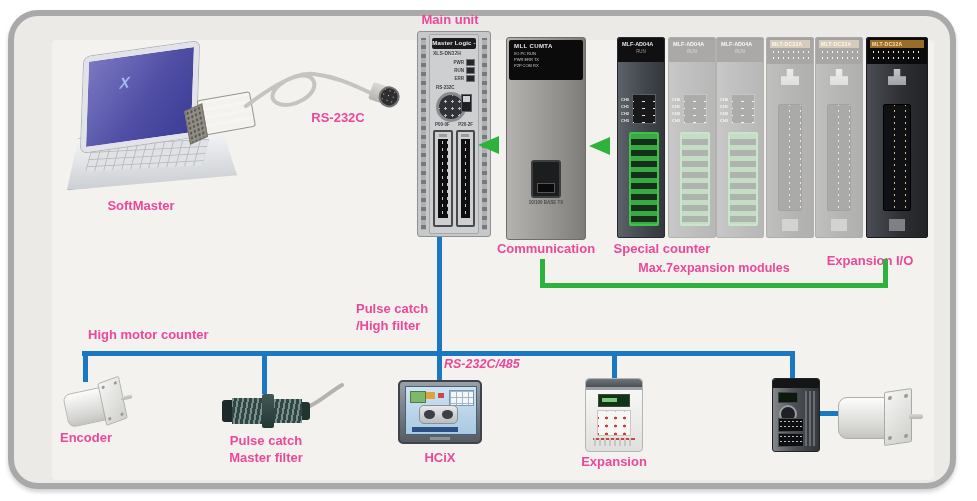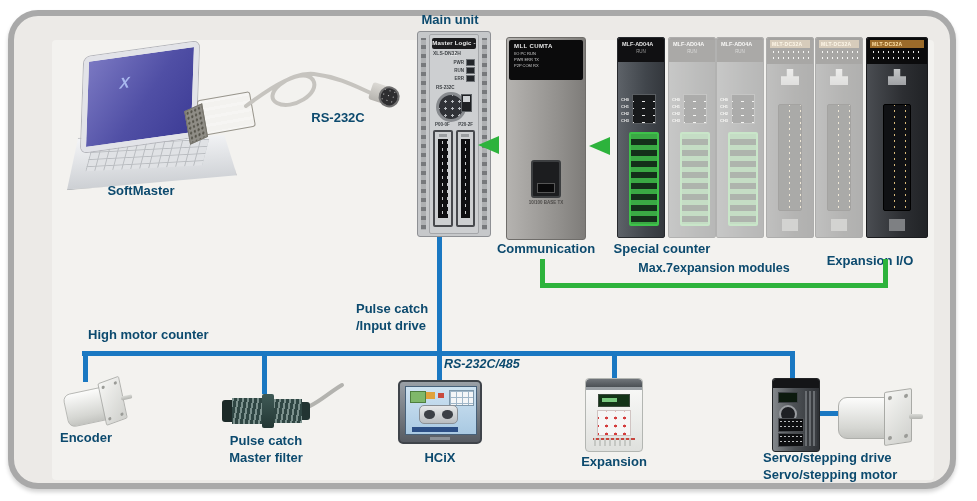--- a/index.html
+++ b/index.html
@@ -2,21 +2,21 @@
 <html><head>
 <meta charset="utf-8">
 <style>
   html,body{margin:0;padding:0;background:#fff;}
   .stage{position:relative;width:977px;height:501px;background:#fff;overflow:hidden;
          font-family:"Liberation Sans",sans-serif;color:#2d2d2d;}
   .card{position:absolute;left:8px;top:10px;width:948px;height:479px;box-sizing:border-box;
         border:6px solid #a9a9a9;border-radius:30px;background:#eceae7;
         box-shadow:0 3px 4px rgba(0,0,0,.18);}
   .panel{position:absolute;left:52px;top:40px;width:882px;height:440px;background:#f3f2ef;border-radius:4px;}
-  .lbl{position:absolute;font-weight:bold;font-size:13px;color:#0c4a6e;white-space:nowrap;line-height:16px;}
+  .lbl{position:absolute;font-weight:bold;font-size:13px;color:#ec4899;white-space:nowrap;line-height:16px;}
   .lbl.small{font-size:12.5px;}
   .center{text-align:center;}
   .preline{white-space:pre-line;}
   
   .hline,.vline{position:absolute;background:#1a78c2;}
   .hline{height:5px;} .vline{width:5px;}
   
   .arrow-left{position:absolute;width:0;height:0;border-top:9px solid transparent;
               border-bottom:9px solid transparent;border-right:21px solid #2db33c;}
   
@@ -175,21 +175,21 @@
   <div class="hline" style="left:818px;top:411px;width:24px;"></div>
 
   <div class="laptop">
     <div class="lt-base">
         <div class="lt-kbd"></div>
       </div>
     <div class="lt-screen">
       <span class="lt-logo">X</span>
     </div>
   </div>
-  <div class="lbl center" style="left:86px;top:183px;width:110px;">SoftMaster</div>
+  <div class="lbl center" style="left:86px;top:198px;width:110px;">SoftMaster</div>
 
   <div class="db">
     <div class="db-body"></div>
     <div class="db-face"></div>
   </div>
   <svg class="overlay" width="977" height="501" viewBox="0 0 977 501">
     <path d="M246 106 C 270 88, 303 66, 313 80 C 321 93, 292 111, 277 103 C 262 95, 287 72, 314 74 C 339 77, 357 87, 373 94" fill="none" stroke="#c6c4bf" stroke-width="4" stroke-linecap="round"></path>
     <path d="M310 406 C 322 400, 330 392, 342 385" fill="none" stroke="#b3b3af" stroke-width="4" stroke-linecap="round"></path>
   </svg>
   <div class="din">
@@ -312,21 +312,21 @@
 
   <div class="lbl center" style="left:496px;top:241px;width:100px;">Communication</div>
   <div class="lbl center" style="left:602px;top:241px;width:120px;">Special counter</div>
   <div class="lbl center" style="left:810px;top:253px;width:120px;">Expansion I/O</div>
 
   <div class="bracket" style="left:540px;top:259px;width:348px;height:29px;"></div>
   <div class="lbl center small" style="left:564px;top:260px;width:300px;">Max.7expansion modules</div>
 
   <div class="lbl" style="left:356px;top:300px;line-height:17px;">
     <div>Pulse catch</div>
-    <div>/Input drive</div>
+    <div>/High filter</div>
   </div>
   <div class="lbl" style="left:88px;top:327px;">High motor counter</div>
   <div class="lbl small" style="left:444px;top:356px;font-style:italic;">RS-232C/485</div>
 
   <div class="motor" style="left:58px;top:378px;width:70px;height:54px;transform:rotate(-12deg) scale(.8);">
     <div class="motor-body"></div>
     <div class="motor-flange">
       <span class="screw" style="left:3px;top:4px;"></span>
       <span class="screw" style="right:3px;top:4px;"></span>
       <span class="screw" style="left:3px;bottom:4px;"></span>
@@ -382,17 +382,13 @@
   <div class="motor" style="left:838px;top:390px;width:86px;height:54px;">
     <div class="motor-body"></div>
     <div class="motor-flange">
       <span class="screw" style="left:3px;top:4px;"></span>
       <span class="screw" style="right:3px;top:4px;"></span>
       <span class="screw" style="left:3px;bottom:4px;"></span>
       <span class="screw" style="right:3px;bottom:4px;"></span>
     </div>
     <div class="motor-shaft"></div>
   </div>
-  <div class="lbl" style="left:763px;top:449px;line-height:17px;">
-    <div>Servo/stepping drive</div>
-    <div>Servo/stepping motor</div>
-  </div>
 </div>
 
 </body></html>

